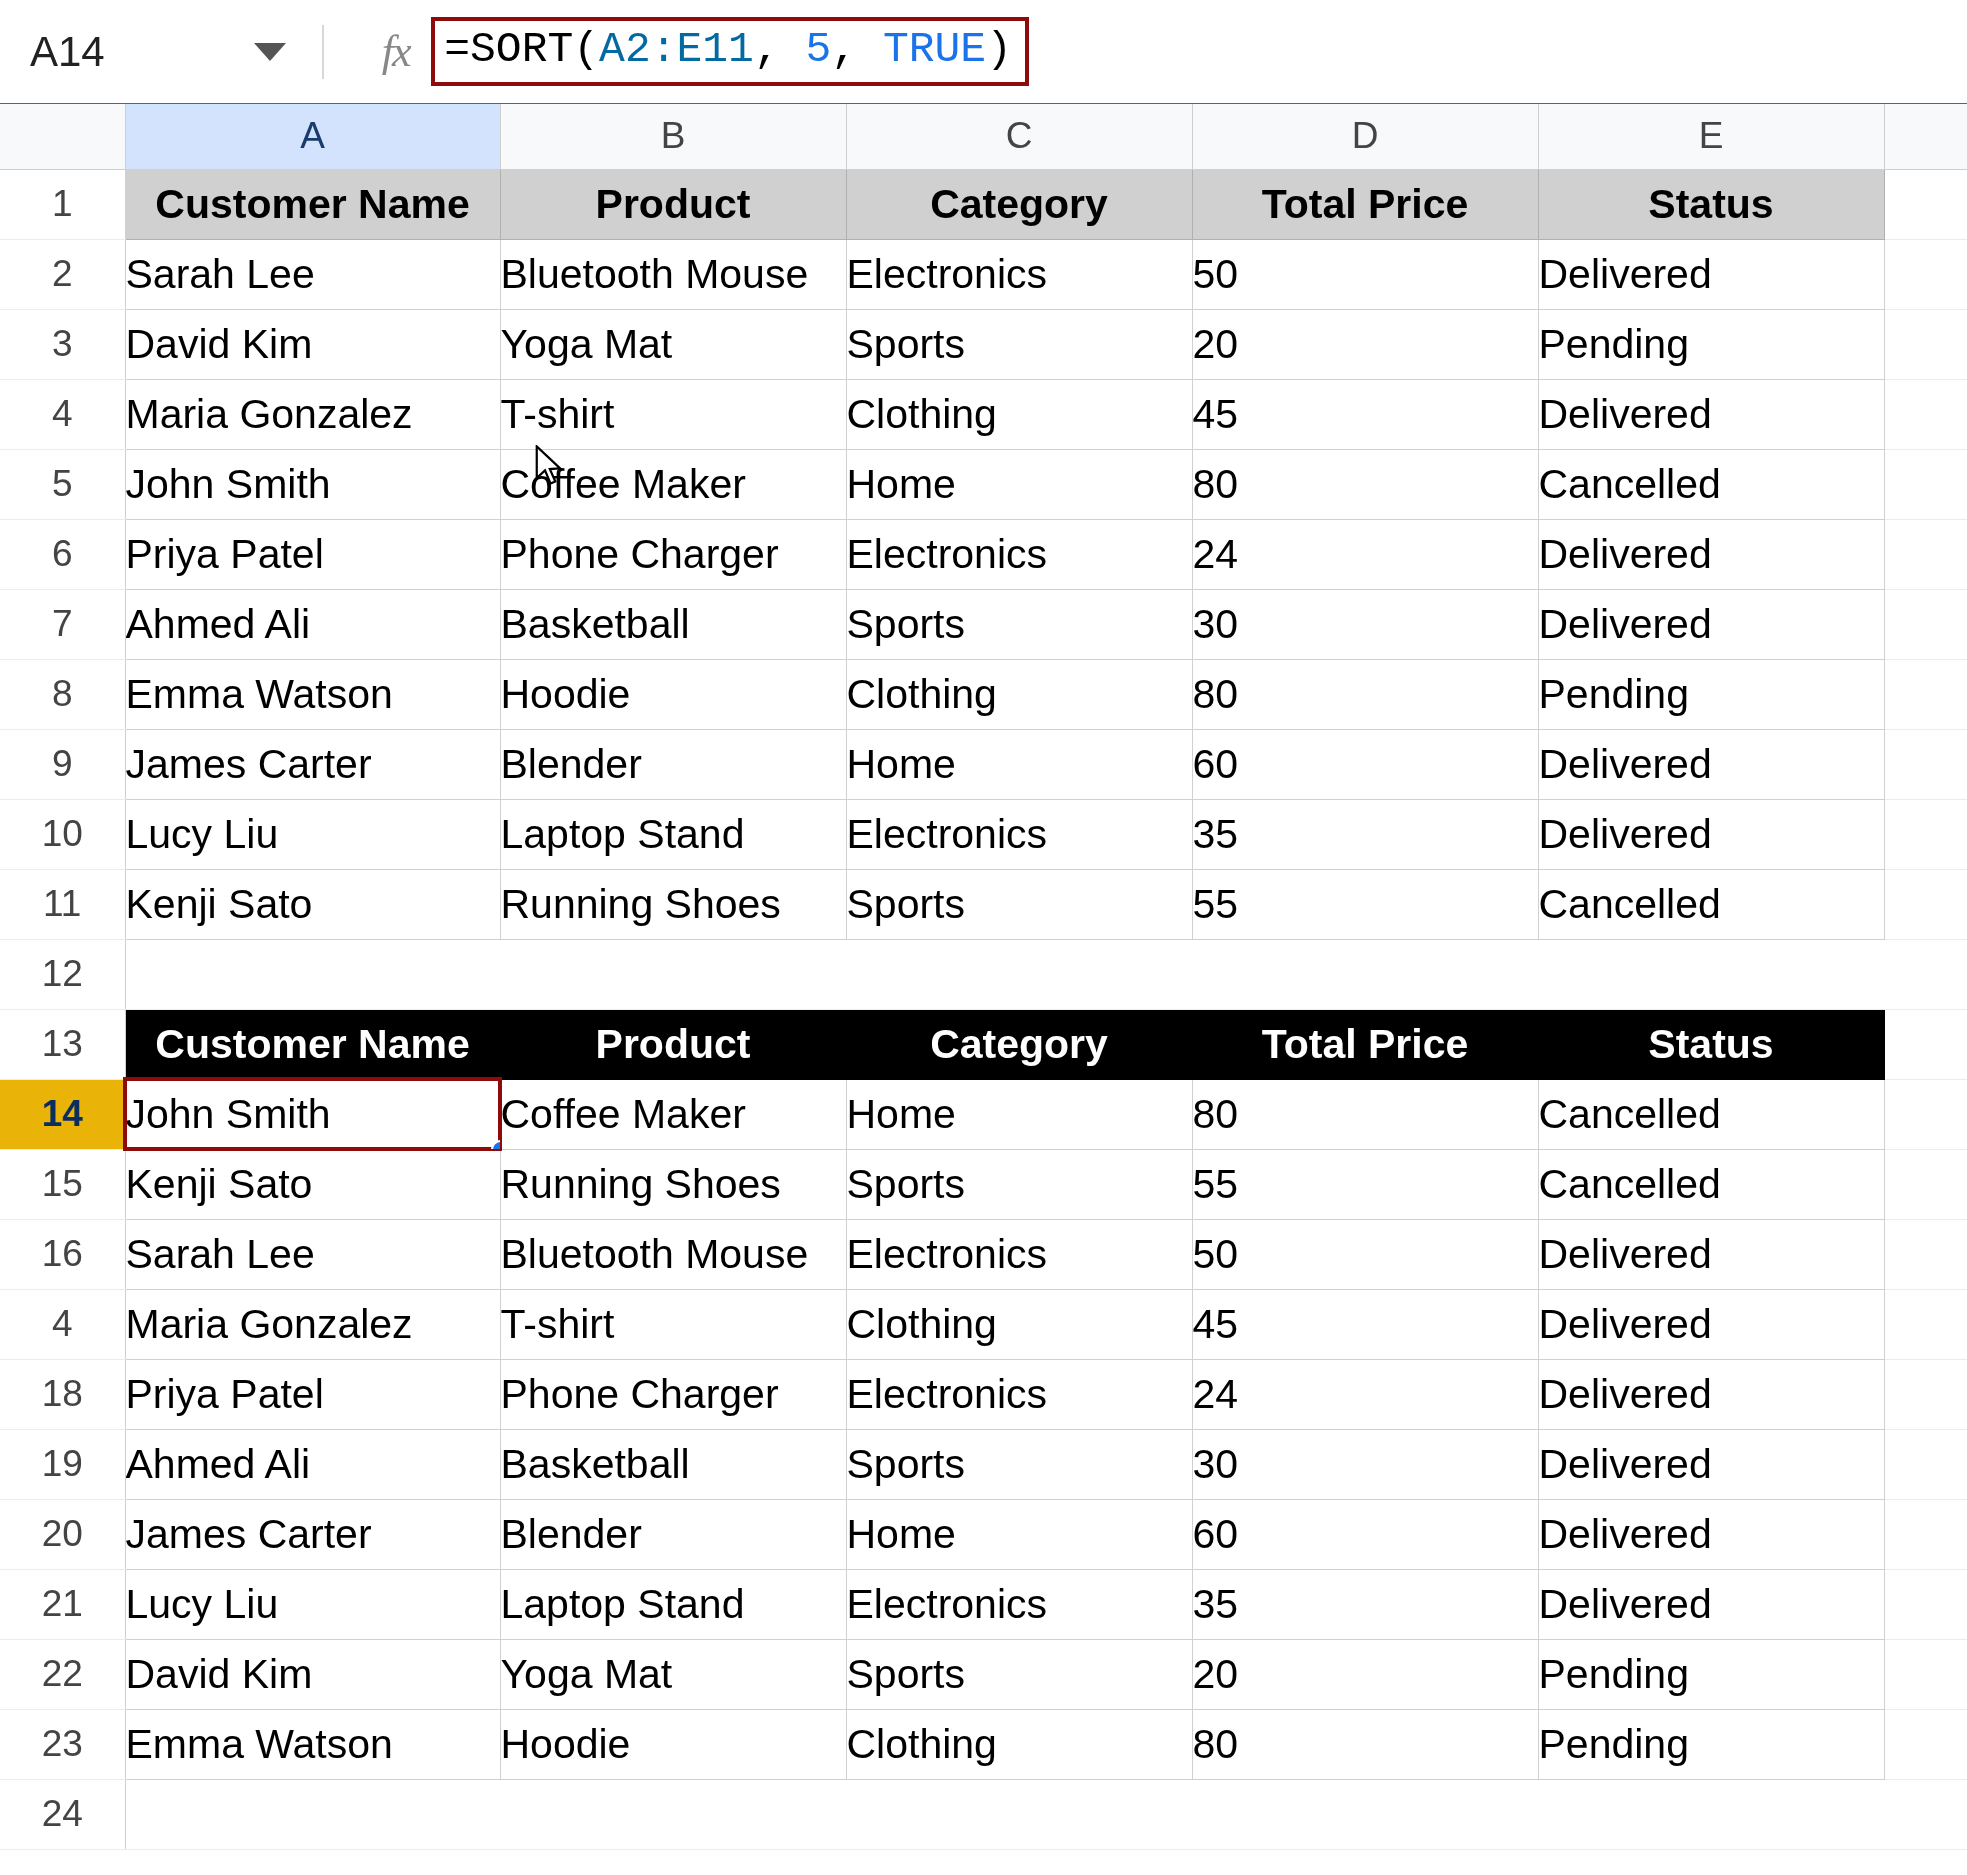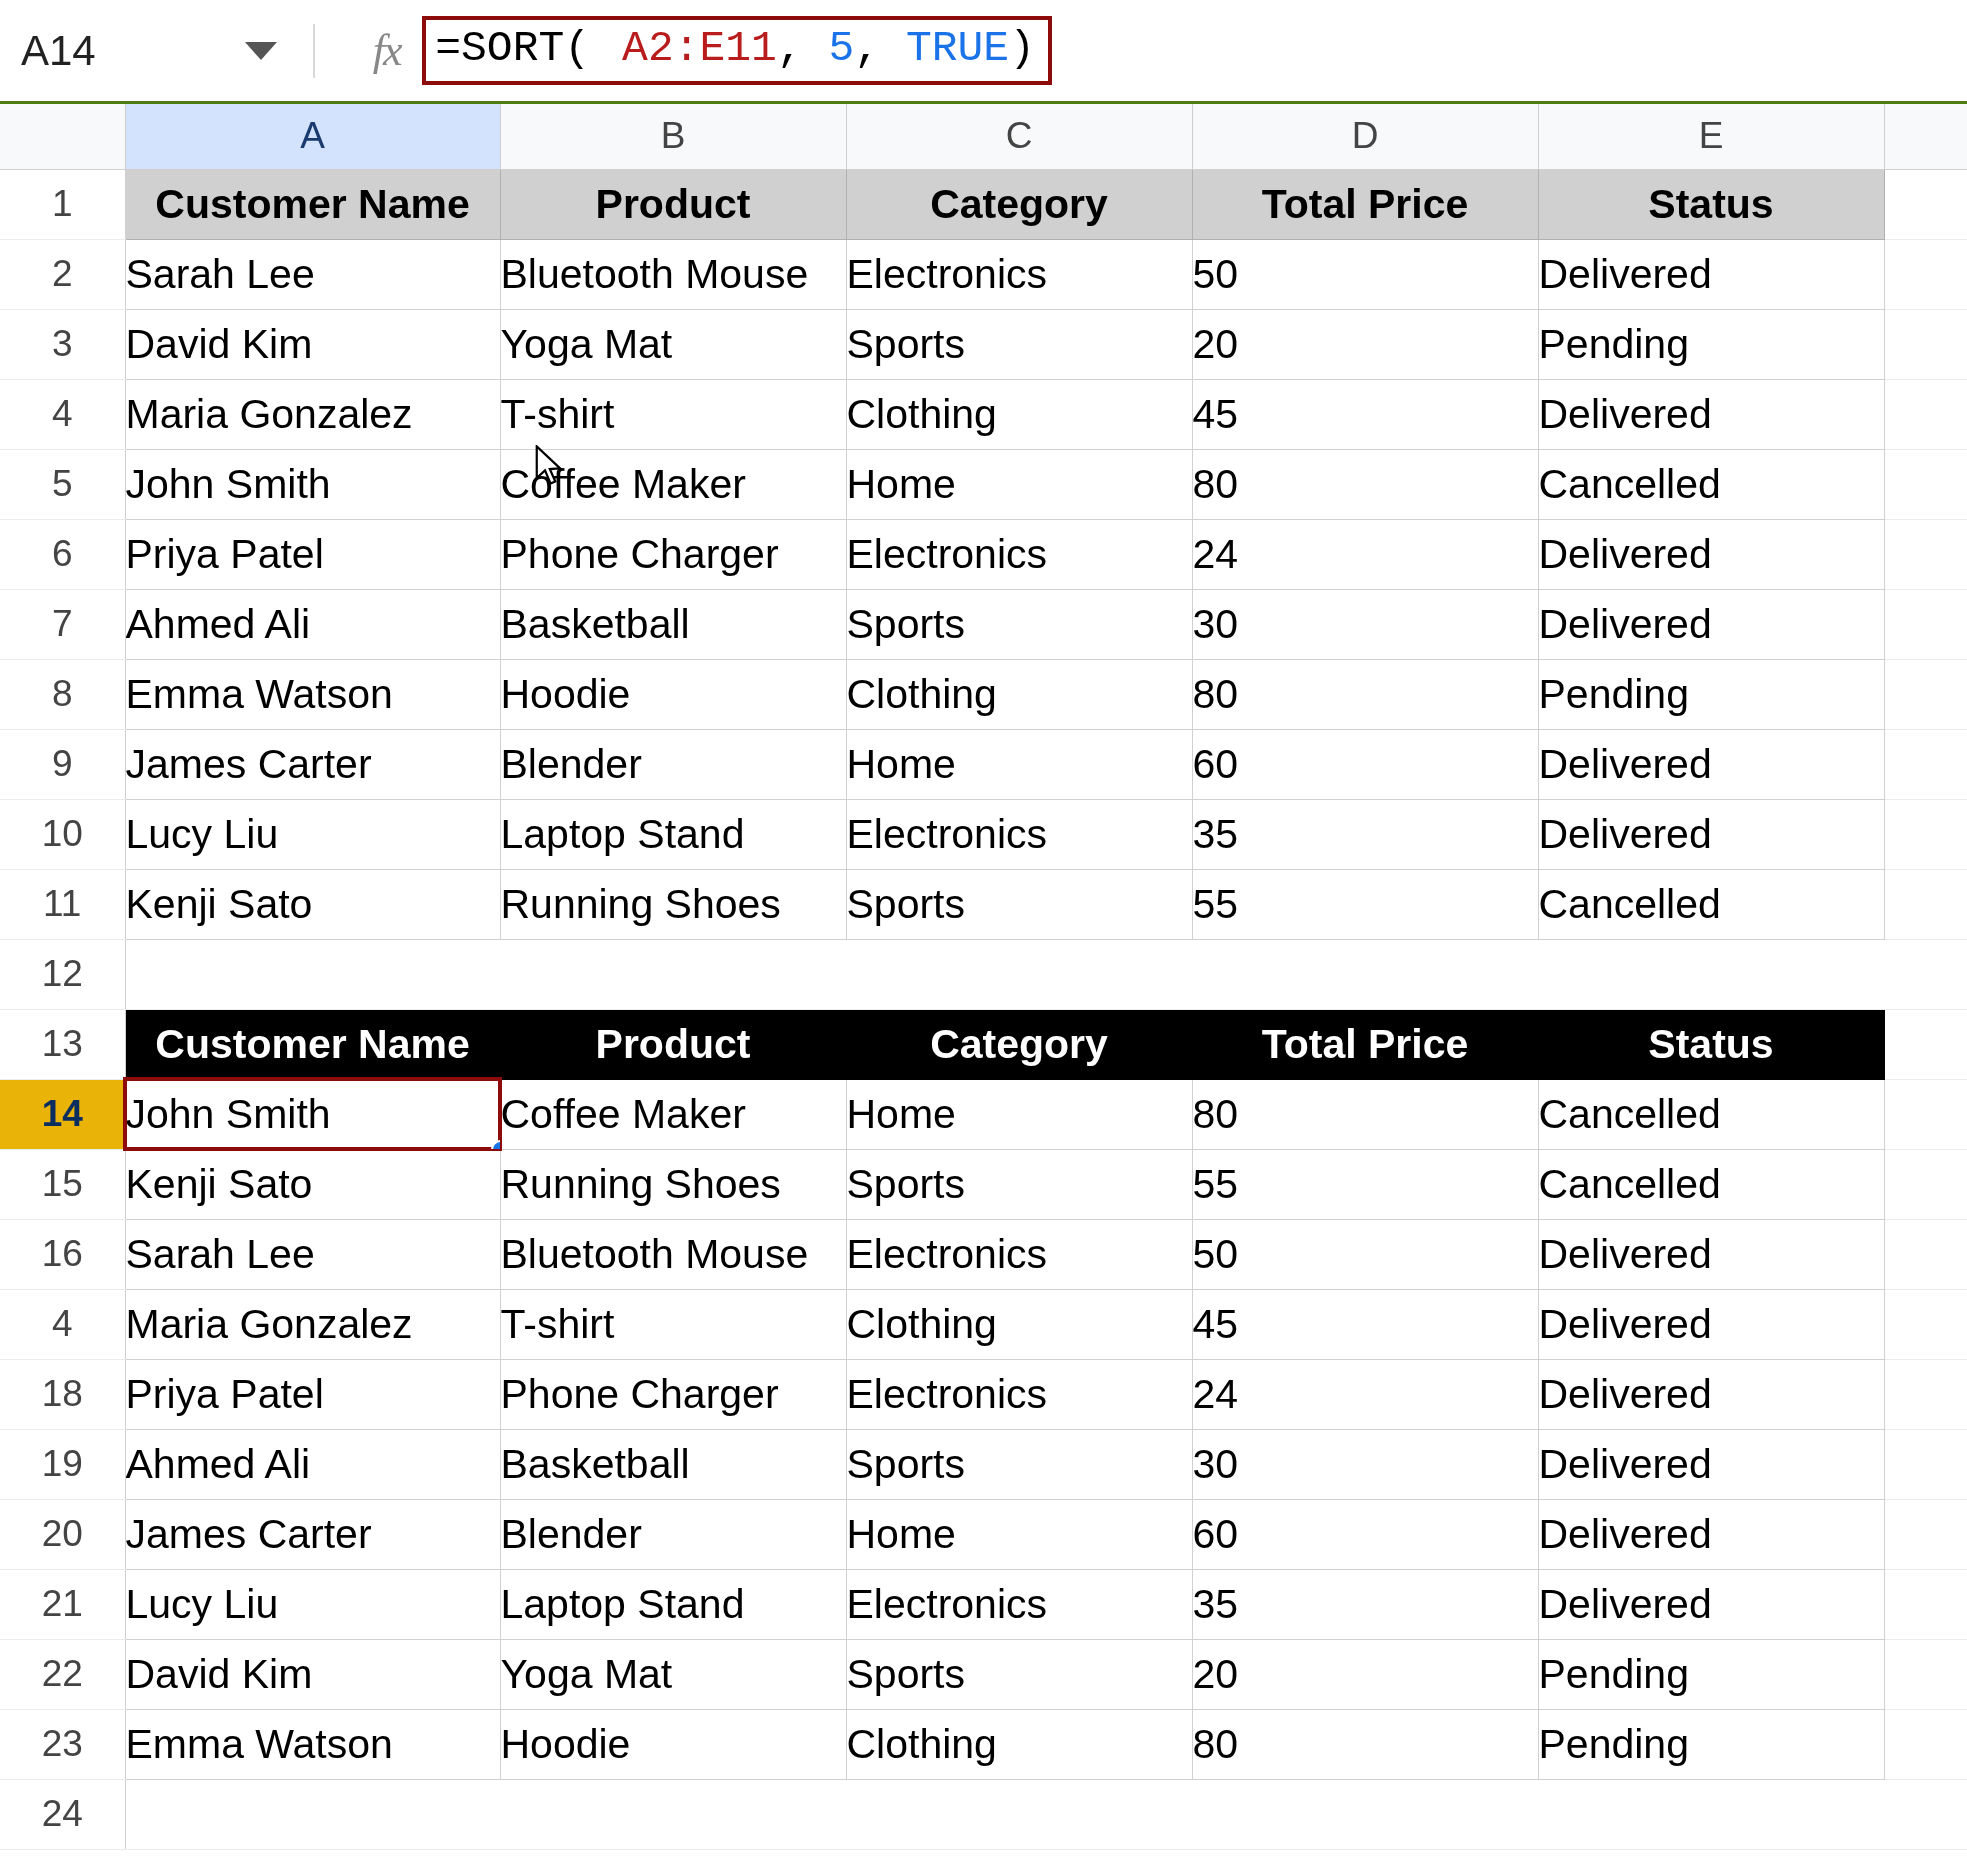--- a/index.html
+++ b/index.html
@@ -9,23 +9,23 @@
     background: #ffffff;
     font-family: "Liberation Sans", sans-serif;
     overflow: hidden;
   }
 
   
   .formula-bar {
     display: flex;
     align-items: center;
     height: 104px;
-    padding: 0 0 0 21px;
+    padding: 0 0 0 30px;
     background: #ffffff;
-    border-bottom: 3px solid #4d7c0f;
+    border-bottom: 1px solid #4d7c0f;
   }
   .namebox {
     width: 288px;
     display: flex;
     align-items: center;
     justify-content: space-between;
     padding-right: 19px;
   }
   .namebox-text {
     font-size: 42px;
@@ -56,21 +56,21 @@
   .formula-input {
     border: 4.8px solid #8e0b0b;
     padding: 3.8px 13.4px 7.7px 9.6px;
     font-family: "Liberation Mono", monospace;
     font-size: 43px;
     white-space: pre;
     line-height: 1.15;
     background: #fff;
     color: #000;
   }
-  .tok-range { color: #b91c1c; margin-left: 32px; }
+  .tok-range { color: #0369a1; }
   .tok-num { color: #1a73e8; }
   .tok-bool { color: #1a73e8; }
 
   
   .grid {
     position: relative;
     width: 1967px;
   }
   table.sheet {
     border-collapse: collapse;

